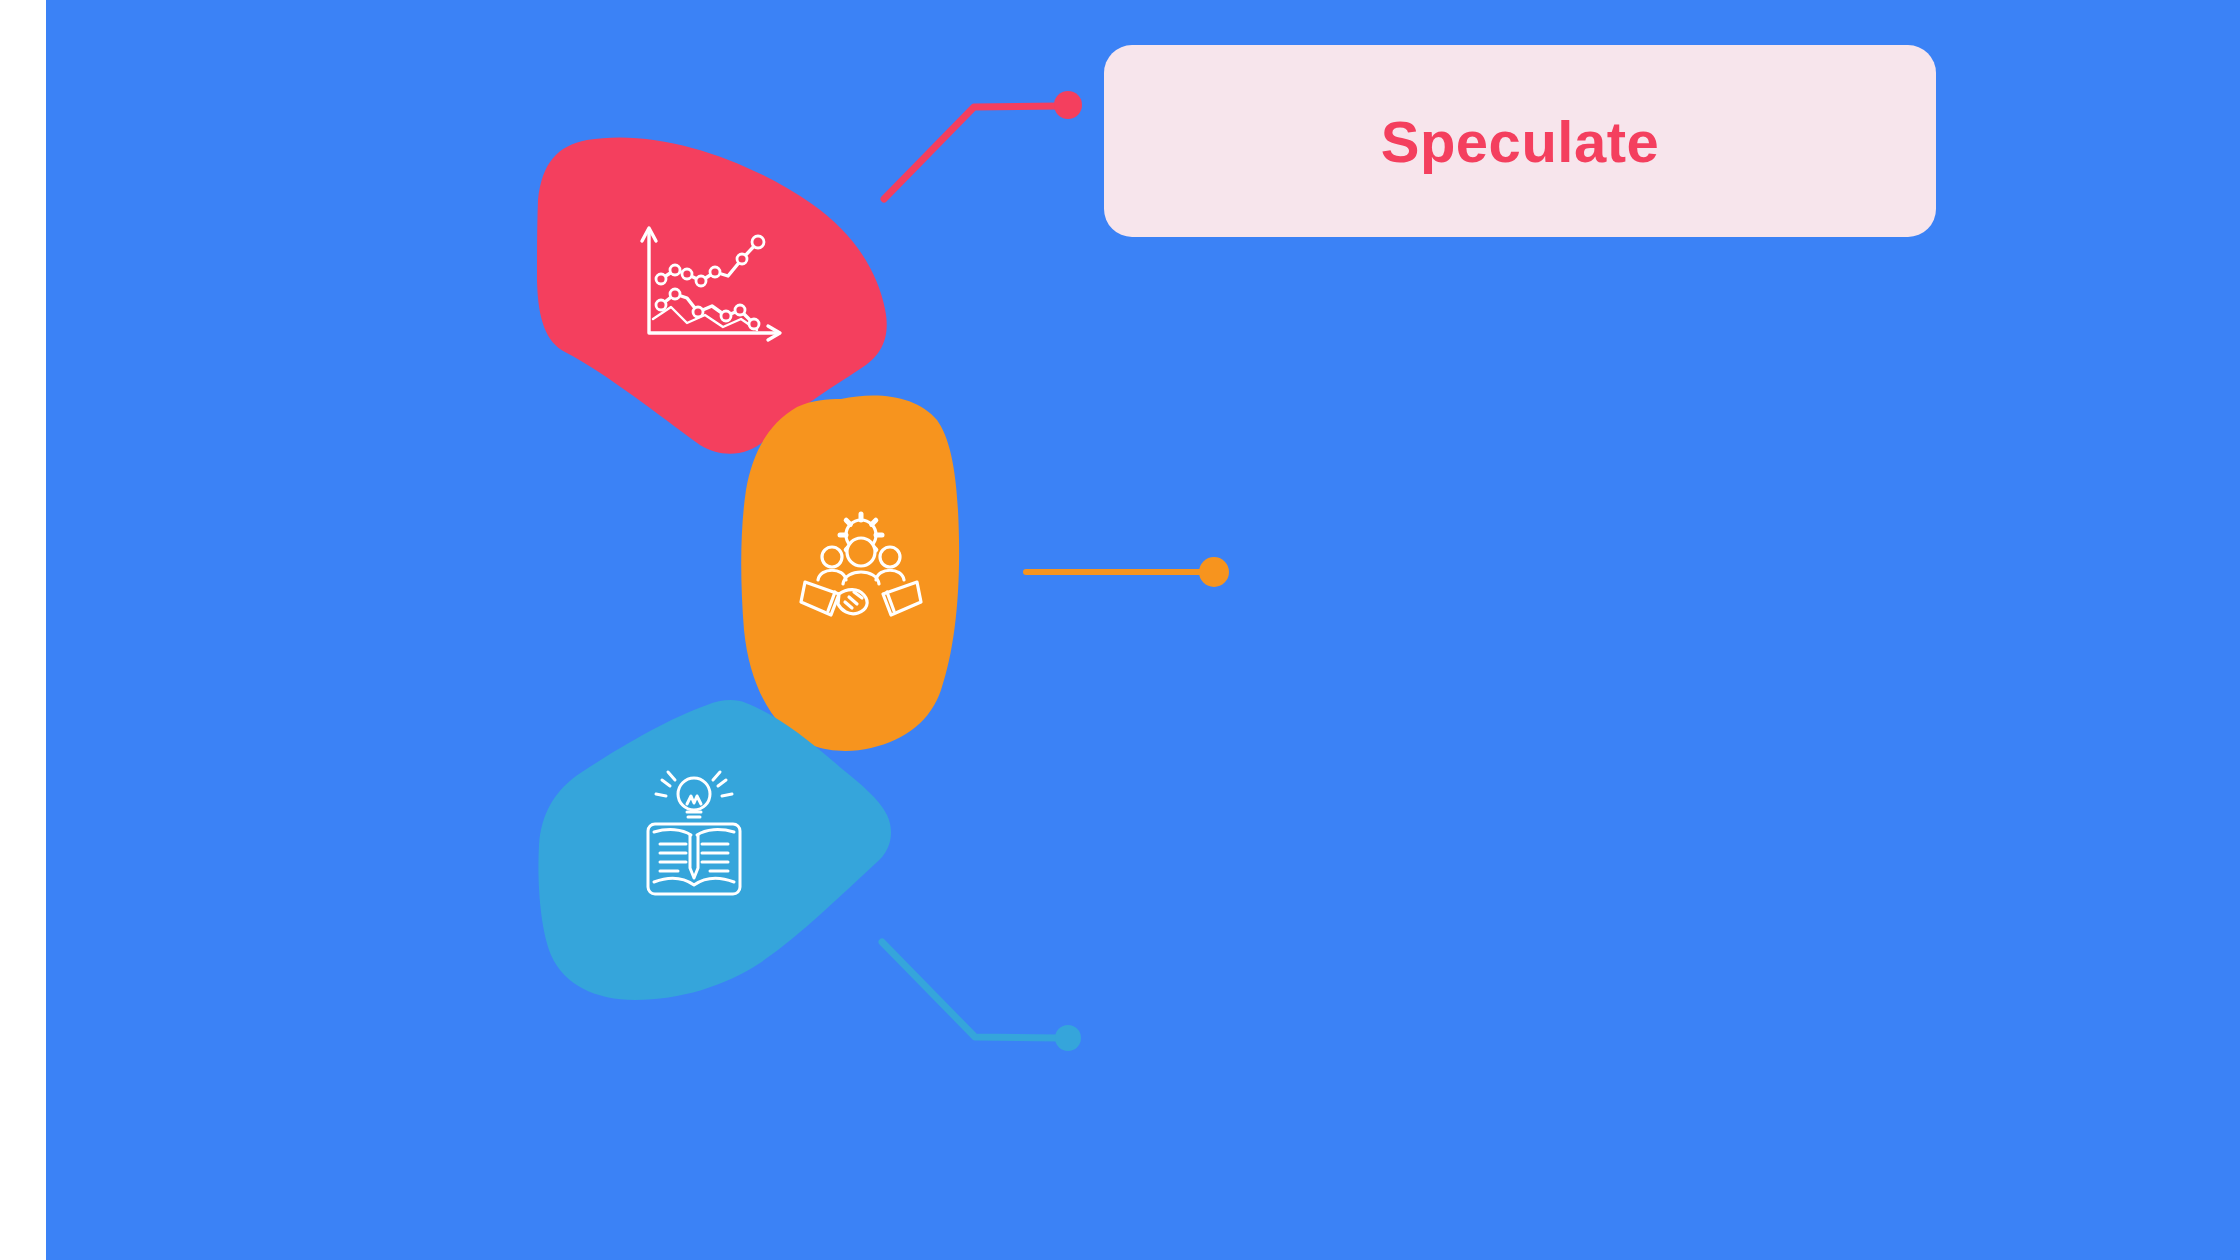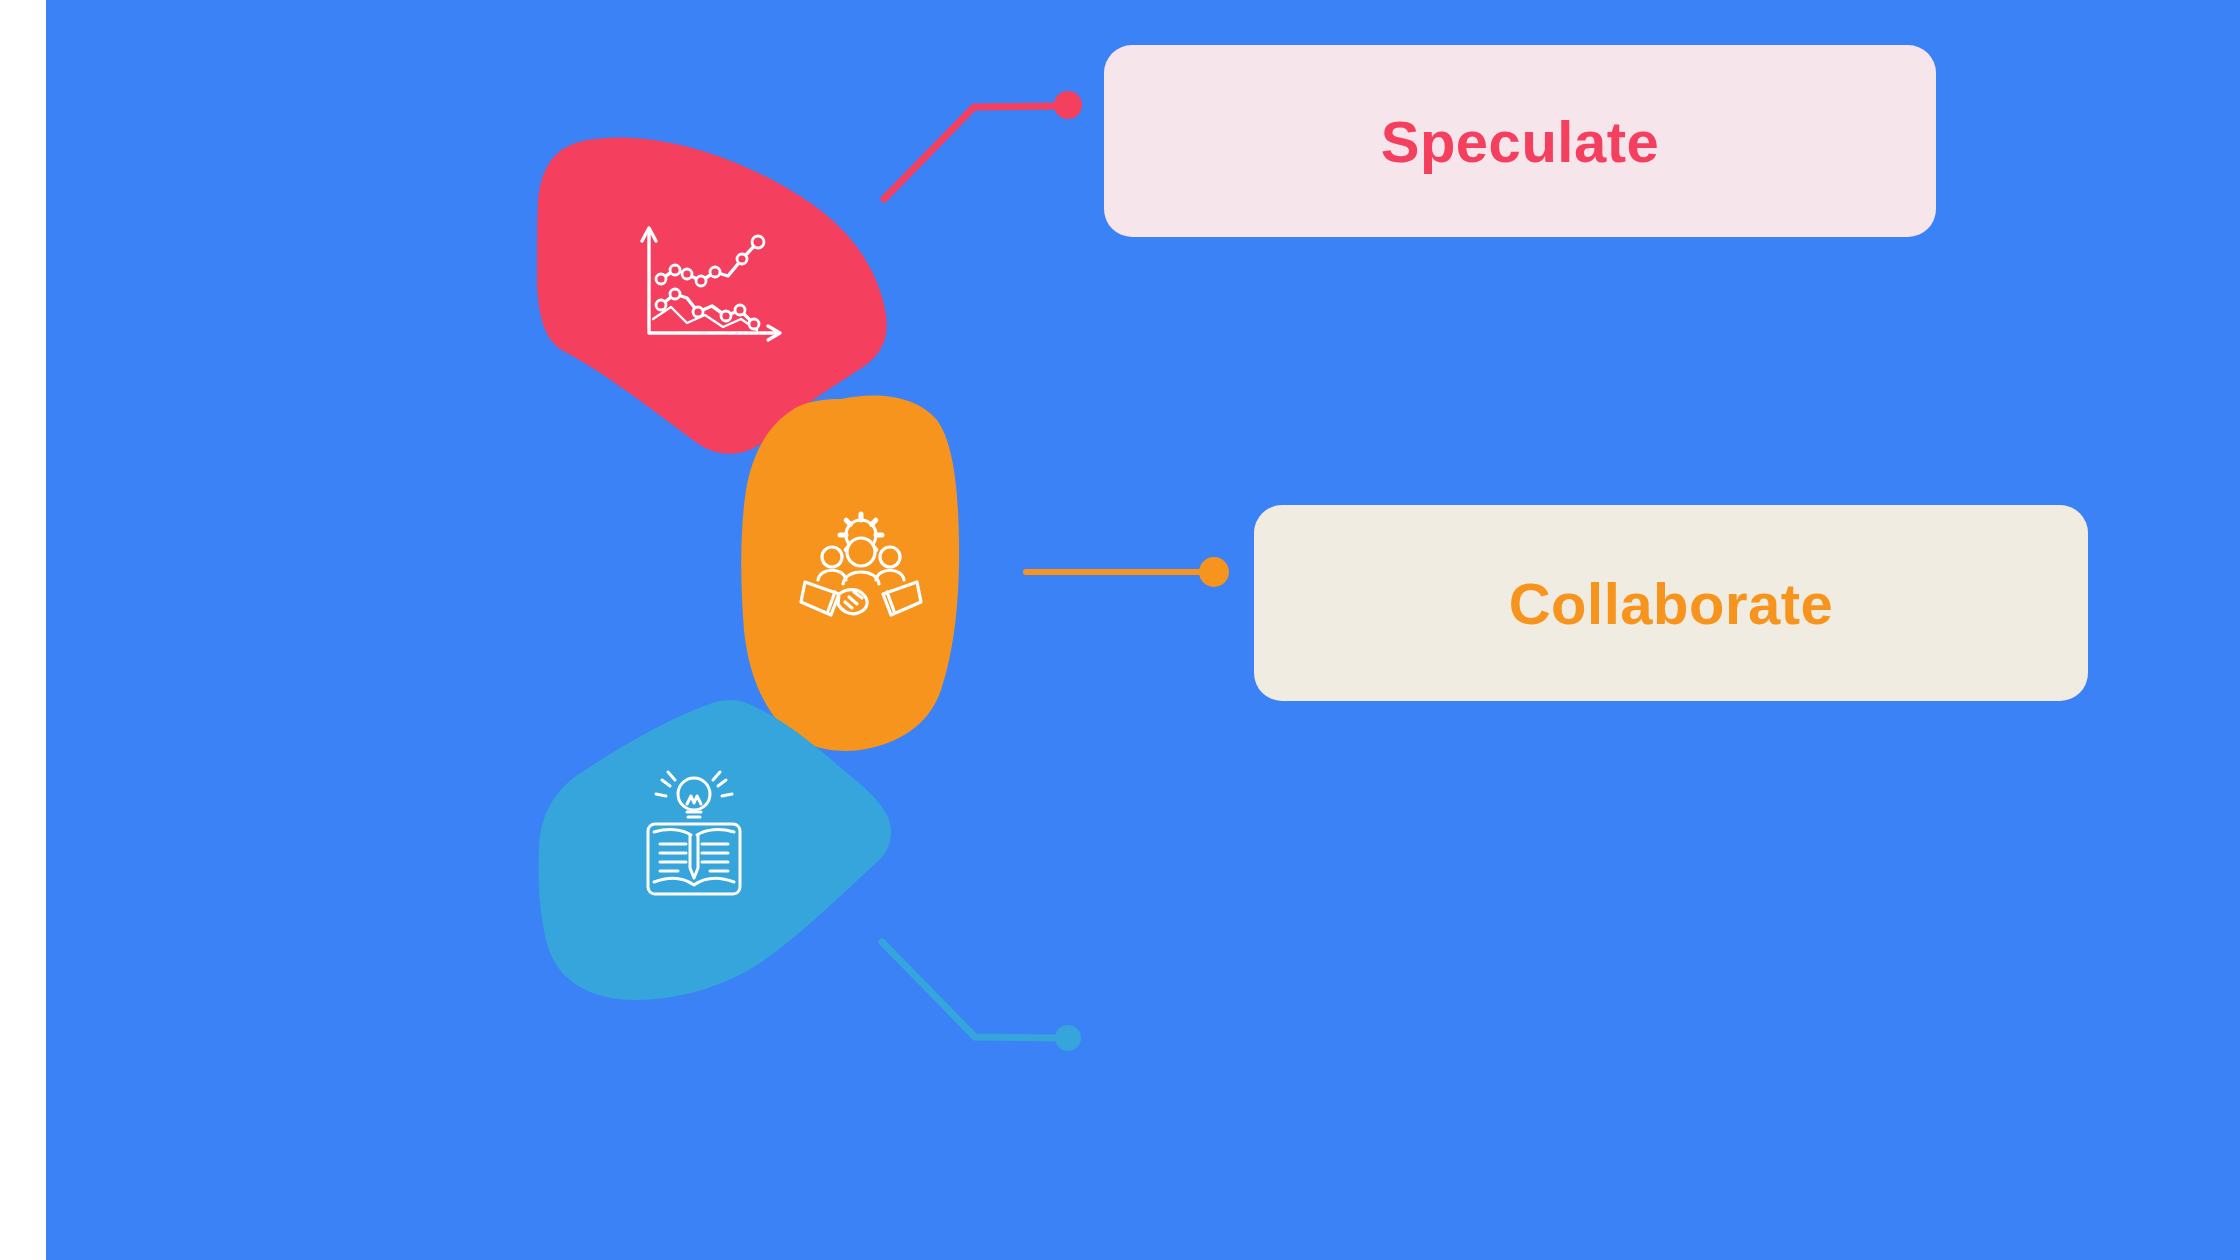--- a/index.html
+++ b/index.html
@@ -156,18 +156,15 @@
 
     <g stroke="#aeb3bc" stroke-width="2" fill="none" opacity="0.75" transform="translate(1449,164)">
       <path d="M -5 0 H 5 M 0 0 V 20 M -5 20 H 5"></path>
     </g>
   </svg>
 
   <div class="box box-speculate" style="background: rgb(247, 229, 236);">
     <span class="box-label" style="color: rgb(244, 63, 94);">Speculate</span>
   </div>
 
-  <div class="box box-collaborate" style="background: rgb(241, 236, 225);">
-    <span class="box-label" style="color: rgb(247, 148, 30);">Collaborate</span>
-  </div>
 
 
 </div>
 
 </body></html>

